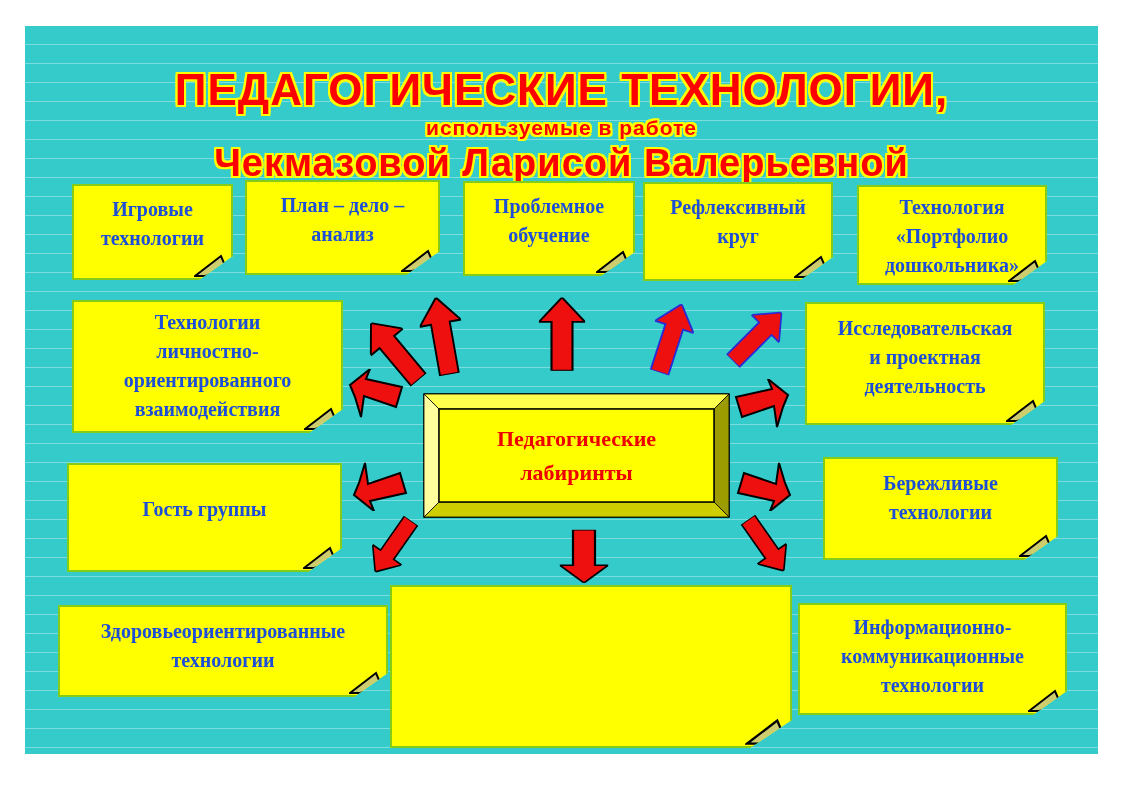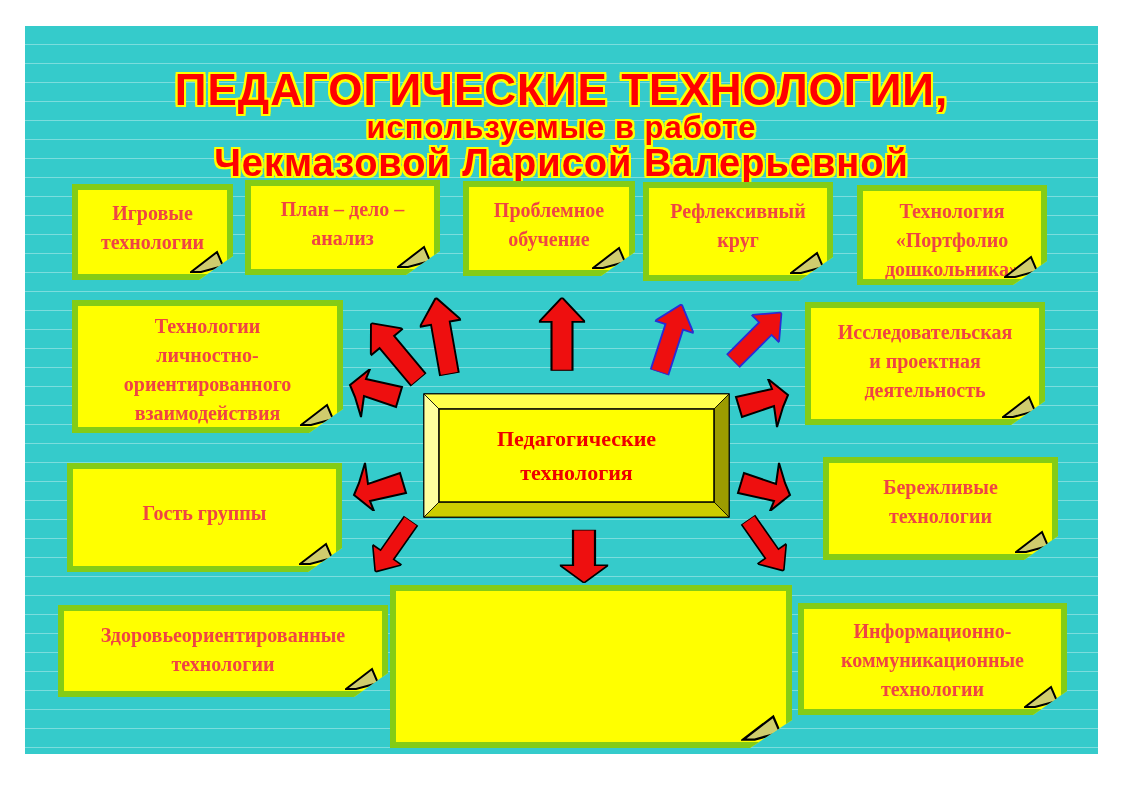--- a/index.html
+++ b/index.html
@@ -16,25 +16,25 @@
   }
   .title{
     position:absolute;left:0;top:44px;width:100%;text-align:center;
     font-family:"Liberation Sans","DejaVu Sans",sans-serif;font-weight:700;
     color:#ff0000;letter-spacing:1px;
     text-shadow:-2px -2px 0 #ffff00, 2px -2px 0 #ffff00, -2px 2px 0 #ffff00,
                  2px 2px 0 #ffff00, 0 -2px 0 #ffff00, 0 2px 0 #ffff00,
                 -2px 0 0 #ffff00, 2px 0 0 #ffff00;
   }
   .title .l1{font-size:44px;line-height:40px;}
-  .title .l2{font-size:31px;line-height:35px;}
+  .title .l2{font-size:21px;line-height:35px;}
   .title .l3{font-size:38px;line-height:37px;}
   .note{
-    position:absolute;background:#ffff00;border:6px solid #84cc16;
-    box-sizing:border-box;text-align:center;font-weight:700;color:#ef4444;
+    position:absolute;background:#ffff00;border:2px solid #84cc16;
+    box-sizing:border-box;text-align:center;font-weight:700;color:#1d4ed8;
     font-size:20px;line-height:29px;white-space:pre-line;padding-top:9px;
     clip-path:polygon(0 0,100% 0,100% calc(100% - 24px),calc(100% - 34px) 100%,0 100%);
   }
   .note .flap{position:absolute;right:-1px;bottom:-1px;}
   .n1{left:72px;top:184px;width:161px;height:96px;}
   .n2{left:245px;top:180px;width:195px;height:95px;}
   .n3{left:463px;top:181px;width:172px;height:95px;}
   .n4{left:643px;top:182px;width:190px;height:99px;}
   .n5{left:857px;top:185px;width:190px;height:100px;padding-top:6px;}
   .n6{left:72px;top:300px;width:271px;height:133px;padding-top:6px;}
@@ -146,21 +146,21 @@
 <div class="frame">
   <svg width="307" height="125" viewBox="0 0 307 125">
     <rect x="1" y="1" width="305" height="123" fill="#ffff00" stroke="#000" stroke-width="1.5"></rect>
     <polygon points="1,1 306,1 291,16 16,16" fill="#ffff4d" stroke="#000" stroke-width="0.8"></polygon>
     <polygon points="1,1 16,16 16,109 1,124" fill="#ffff9e" stroke="#000" stroke-width="0.8"></polygon>
     <polygon points="306,1 306,124 291,109 291,16" fill="#9c9c00" stroke="#000" stroke-width="0.8"></polygon>
     <polygon points="1,124 16,109 291,109 306,124" fill="#cdcd00" stroke="#000" stroke-width="0.8"></polygon>
     <rect x="16" y="16" width="275" height="93" fill="#ffff00" stroke="#000" stroke-width="1.5"></rect>
   </svg>
   <div class="label">Педагогические
-технология</div>
+лабиринты</div>
 </div>
 
 <div class="arrow a1">
   <svg width="44" height="78" viewBox="0 0 44 78">
       <polygon points="22,0 44,26 32,26 32,78 12,78 12,26 0,26" fill="#ee0f0f" stroke="#000" stroke-width="2"></polygon>
     </svg></div>
 <div class="arrow a2">
   <svg width="44" height="78" viewBox="0 0 44 78">
       <polygon points="22,0 44,26 32,26 32,78 12,78 12,26 0,26" fill="#ee0f0f" stroke="#000" stroke-width="2"></polygon>
     </svg></div>

